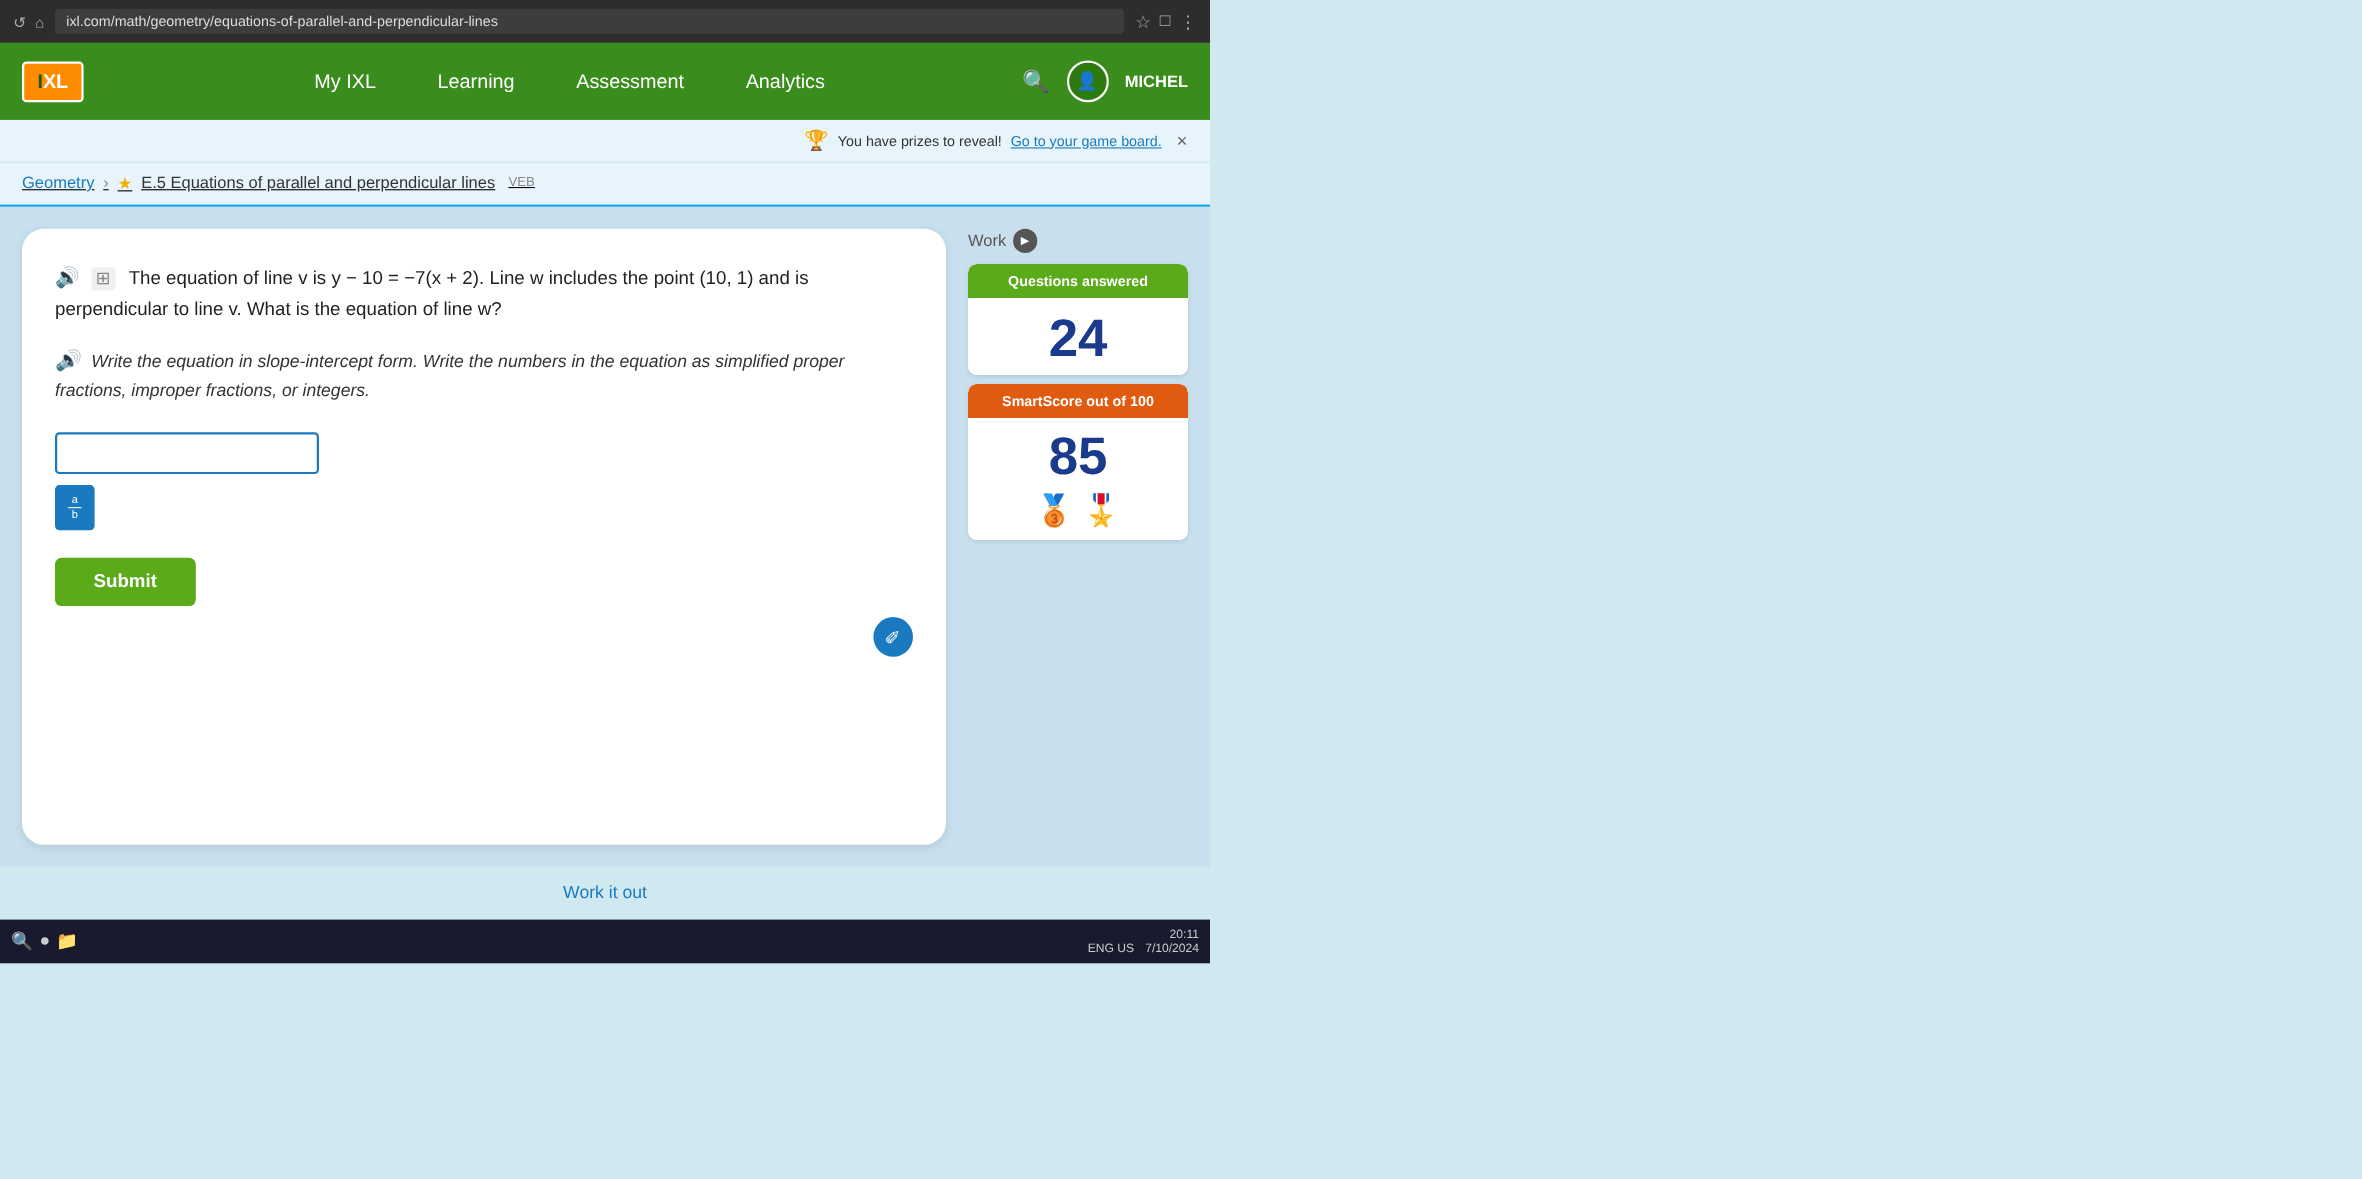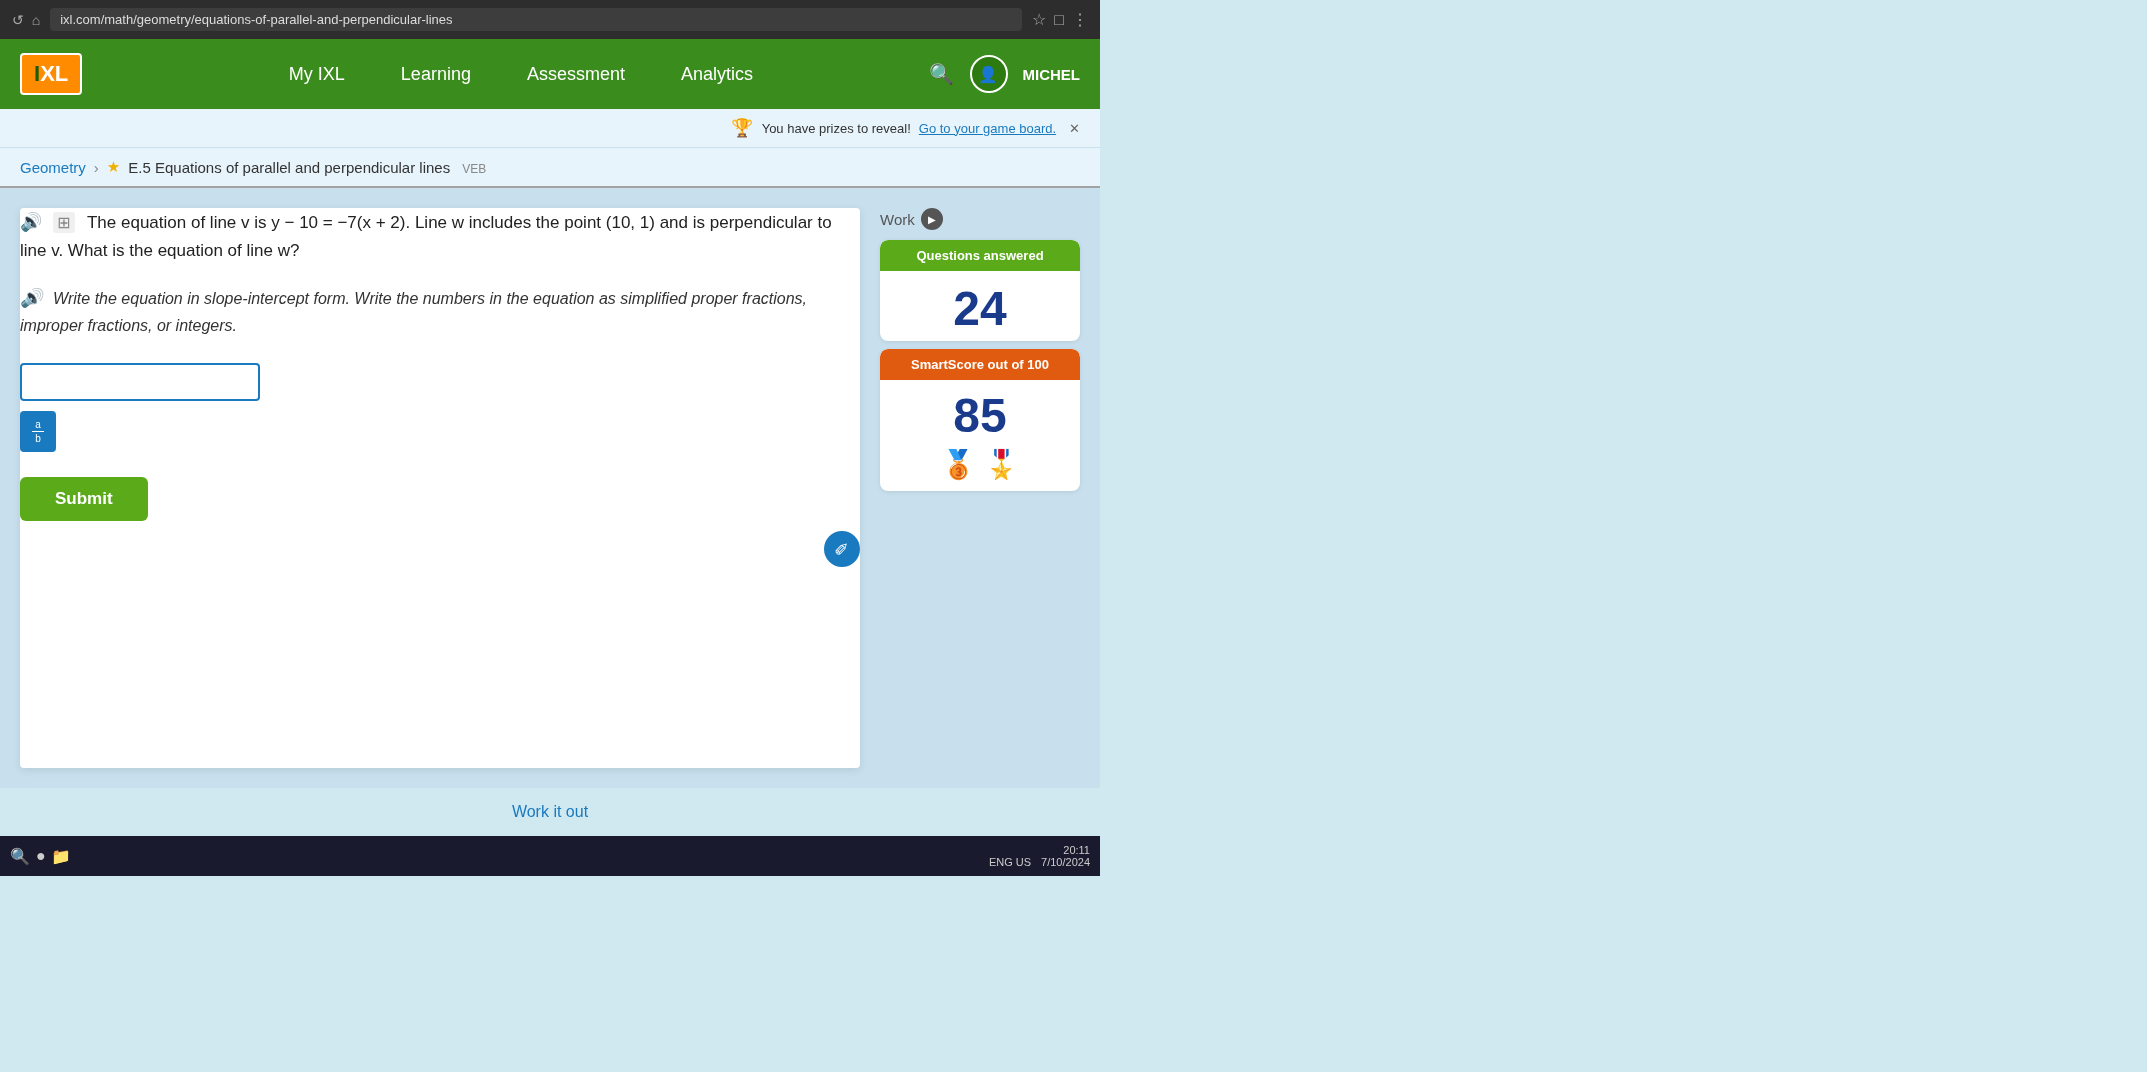--- a/index.html
+++ b/index.html
@@ -31,21 +31,21 @@
       display: flex;
       align-items: center;
       padding: 0 20px;
       height: 70px;
       position: relative;
     }
     .ixl-logo {
       background: #ff8c00;
       color: white;
       font-weight: bold;
-      font-size: 22px;
+      font-size: 18px;
       padding: 6px 12px;
       border-radius: 4px;
       border: 2px solid white;
       margin-right: 30px;
     }
     .ixl-logo span { color: #1a5c00; }
     .nav-links {
       display: flex;
       gap: 56px;
       flex: 1;
@@ -93,24 +93,25 @@
     }
     .prize-banner a { color: #1a7abf; text-decoration: underline; cursor: pointer; }
     .prize-icon { color: #f0b000; font-size: 18px; }
     .close-prize { color: #666; cursor: pointer; margin-left: 5px; }
 
     
     .breadcrumb {
       background: #e8f4fc;
       padding: 10px 20px;
       display: flex;
-      align-items: flex-end;
+      align-items: flex-start;
       gap: 8px;
       font-size: 15px;
-      border-bottom: 2px solid #a3a3a3;
+      border-bottom: 2px solid #0ea5e9;
+      text-decoration: underline;
     }
     .breadcrumb-home { color: #1a7abf; cursor: pointer; }
     .breadcrumb-sep { color: #888; }
     .breadcrumb-star { color: #f0b000; }
     .breadcrumb-current { color: #333; font-weight: 500; }
     .breadcrumb-veb {
       color: #888;
       font-size: 12px;
       margin-left: 4px;
     }
@@ -120,21 +121,22 @@
       display: flex;
       padding: 20px;
       gap: 20px;
       background: #c8e0ee;
       min-height: 600px;
     }
 
     
     .question-card {
       background: white;
-      border-radius: 4px;
+      border-radius: 20px;
+      padding: 30px;
       flex: 1;
       box-shadow: 0 2px 8px rgba(0,0,0,0.1);
       position: relative;
     }
 
     .question-text {
       font-size: 17px;
       color: #222;
       line-height: 1.6;
       margin-bottom: 20px;

